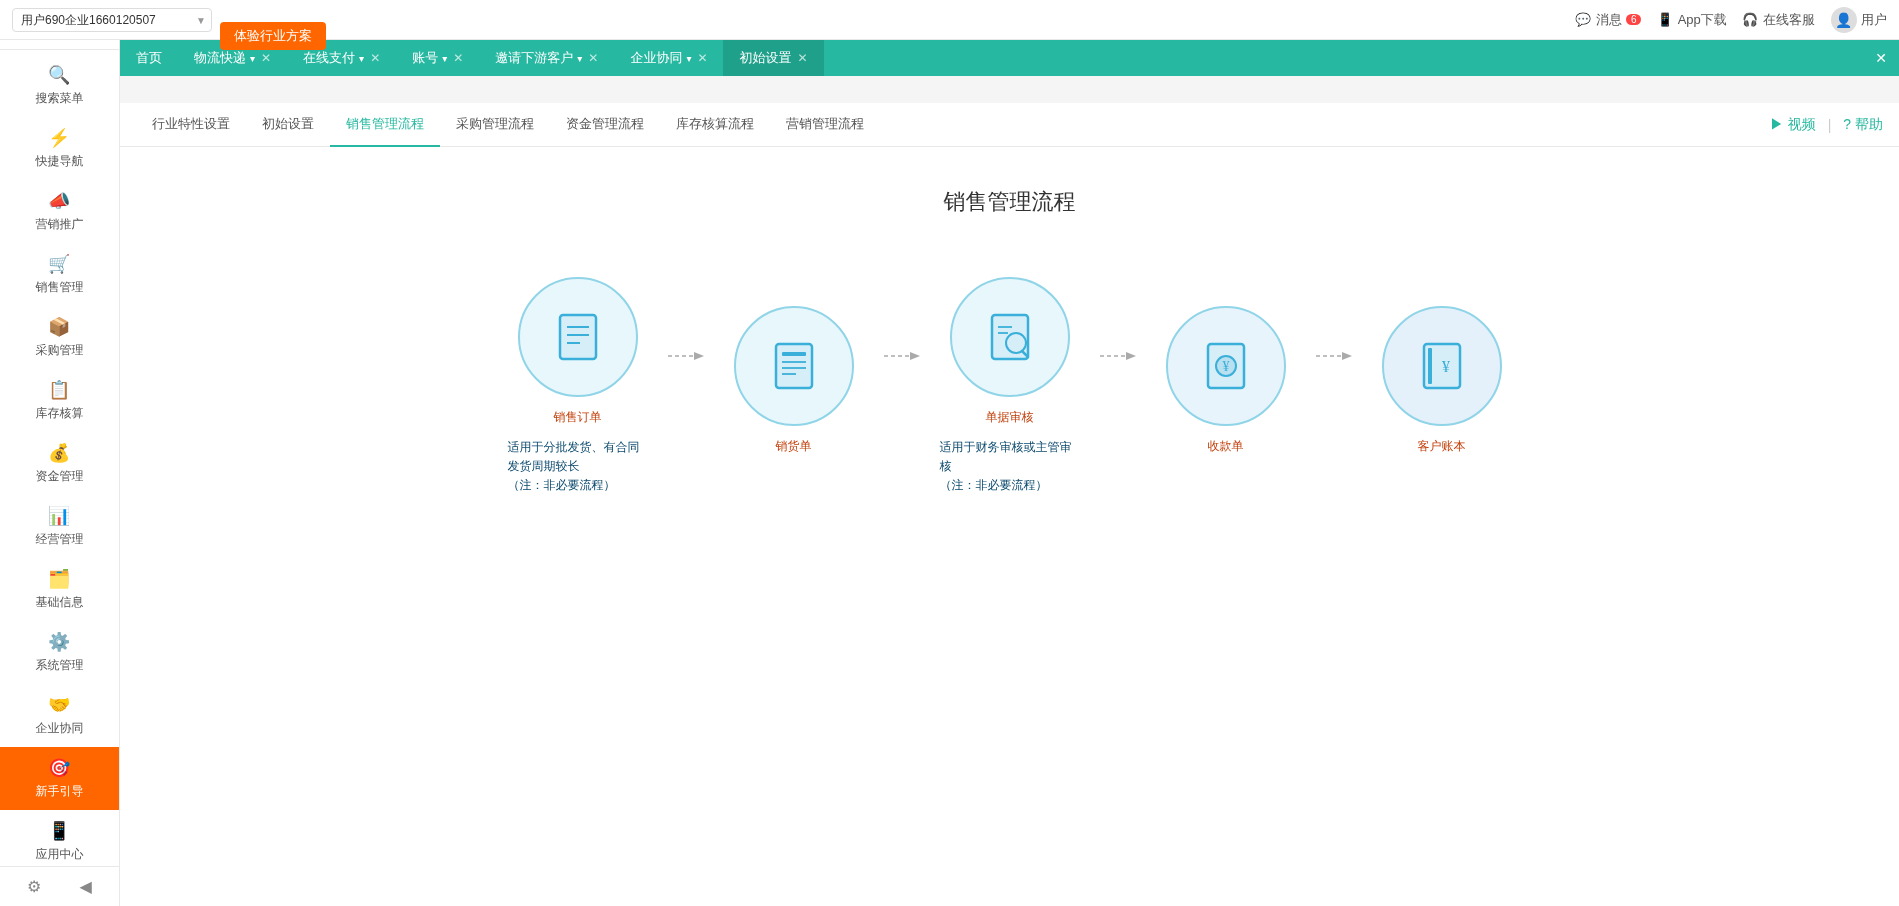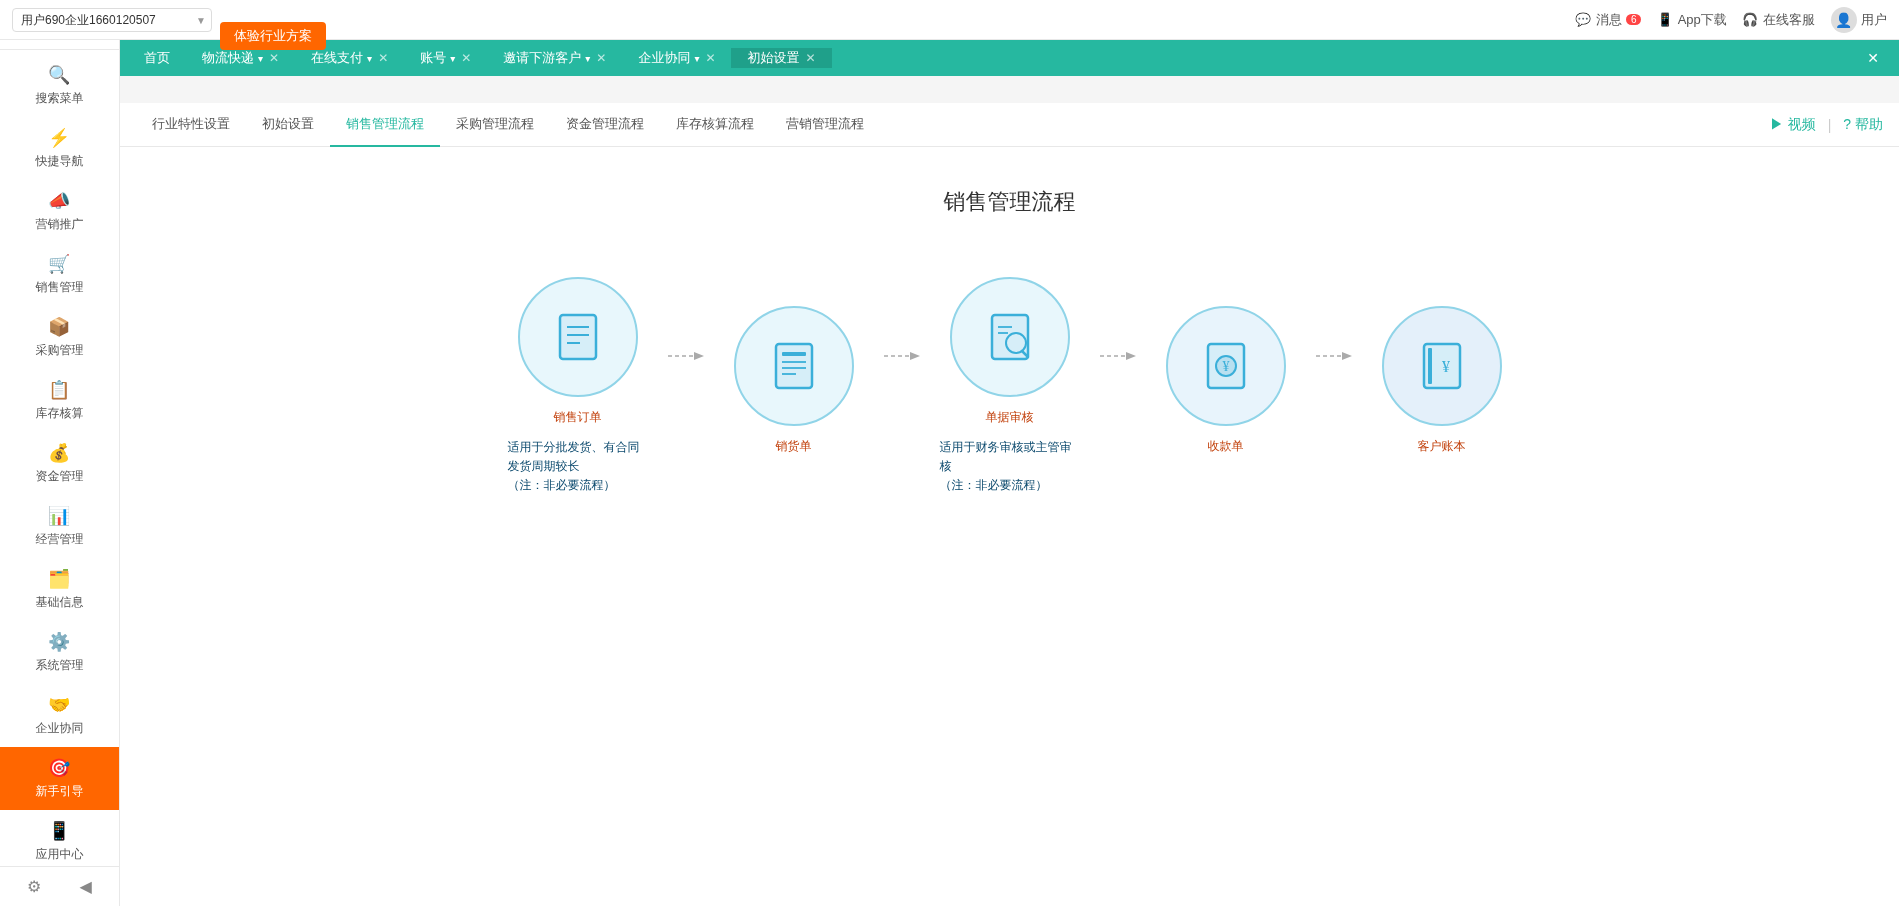--- a/index.html
+++ b/index.html
@@ -112,21 +112,21 @@
       display: flex;
       flex-direction: column;
     }
 
     
     .nav-tabs-bar {
       background: #26b8a0;
       height: 36px;
       display: flex;
       align-items: stretch;
-      padding: 8px;
+      padding: 0;
       justify-content: center;
     }
     .nav-tab {
       display: flex;
       align-items: center;
       padding: 0 16px;
       color: #fff;
       font-size: 13px;
       cursor: pointer;
       white-space: nowrap;

